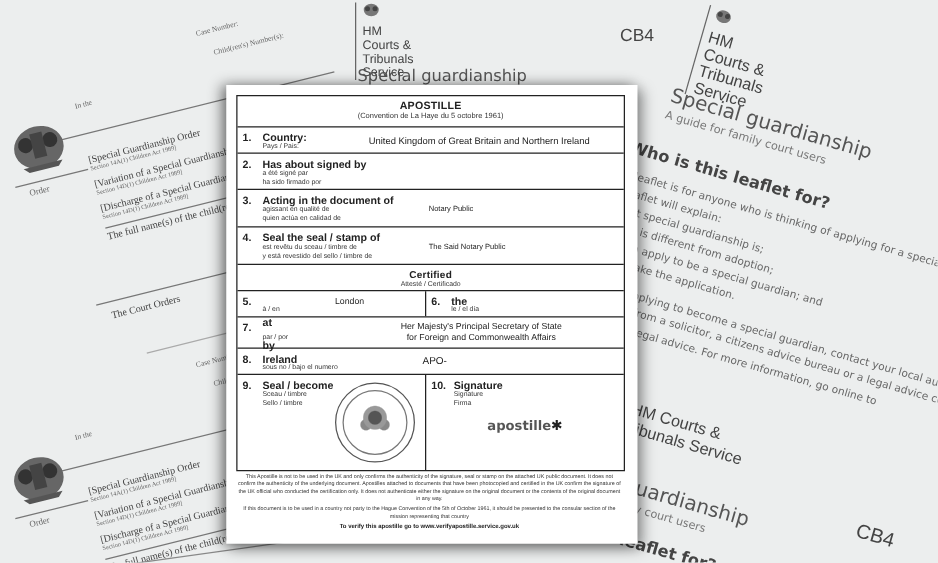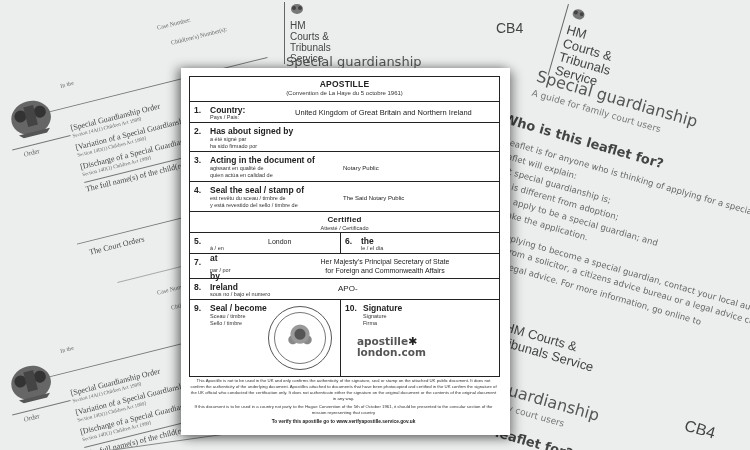--- a/index.html
+++ b/index.html
@@ -63,21 +63,21 @@
   .seal::after {
     content: ""; position: absolute; left: 5px; top: 5px; right: 5px; bottom: 5px;
     border-radius: 50%; border: 1px solid #777;
   }
   .seal .arms {
     position: absolute; left: 19px; top: 16px; width: 24px; height: 28px;
     background: radial-gradient(circle at 50% 40%, #555 0 5px, #999 6px 9px, transparent 10px),
                 radial-gradient(circle at 20% 60%, #888 0 4px, transparent 5px),
                 radial-gradient(circle at 80% 60%, #888 0 4px, transparent 5px);
   }
-  .brand { position: absolute; left: 16px; top: 36px; width: 100%; text-align: left;
+  .brand { position: absolute; left: 0; top: 36px; width: 100%; text-align: center;
     font-family: "DejaVu Sans", sans-serif; font-size: 10.5px; color: #555; line-height: 10px; font-weight: bold; }
   .brand .star { font-size: 11px; color: #222; }
 
   .footer { position: absolute; left: 8px; top: 310px; width: 309px; text-align: center; }
   .footer .fp { font-size: 4.3px; color: #333; line-height: 6px; }
   .footer .fp2 { font-size: 4.3px; color: #333; line-height: 6px; margin-top: 2px; }
   .footer .fv { font-size: 4.8px; font-weight: bold; color: #222; margin-top: 3px; }
 </style>
 </head>
 <body>
@@ -272,21 +272,20 @@
             <div class="arms"></div>
           </div>
       </div>
       <div class="cell">
         <span class="num" style="top:3px;">10.</span>
         <span class="lbl" style="top:3px; left:22px;">Signature</span>
         <span class="sub" style="top:13px; left:22px;">Signature</span>
         <span class="sub" style="top:20px; left:22px;">Firma</span>
         <div class="brand">
           <div><span>apostille</span><span class="star">✱</span></div>
-          <div>london.com</div>
         </div>
       </div>
     </div>
 
   </div>
 
   <div class="footer">
     <div class="fp">This Apostille is not to be used in the UK and only confirms the authenticity of the signature, seal or stamp on the attached UK public document. It does not confirm the authenticity of the underlying document. Apostilles attached to documents that have been photocopied and certified in the UK confirm the signature of the UK official who conducted the certification only. It does not authenticate either the signature on the original document or the contents of the original document in any way.</div>
     <div class="fp2">If this document is to be used in a country not party to the Hague Convention of the 5th of October 1961, it should be presented to the consular section of the mission representing that country</div>
     <div class="fv">To verify this apostille go to www.verifyapostille.service.gov.uk</div>

